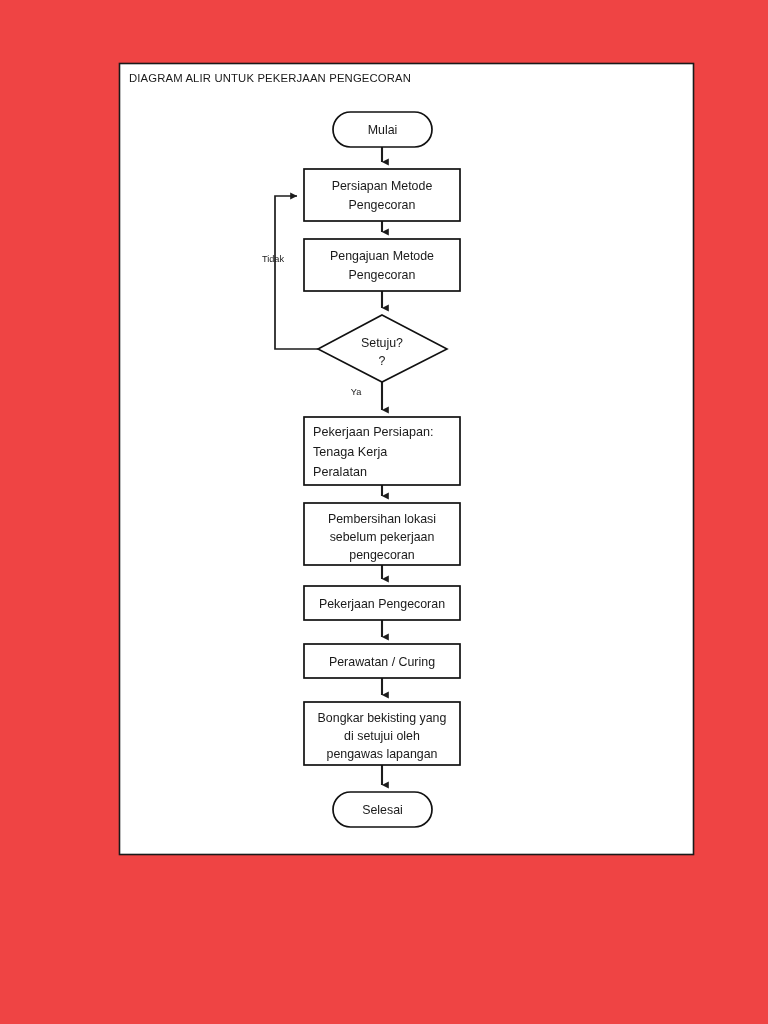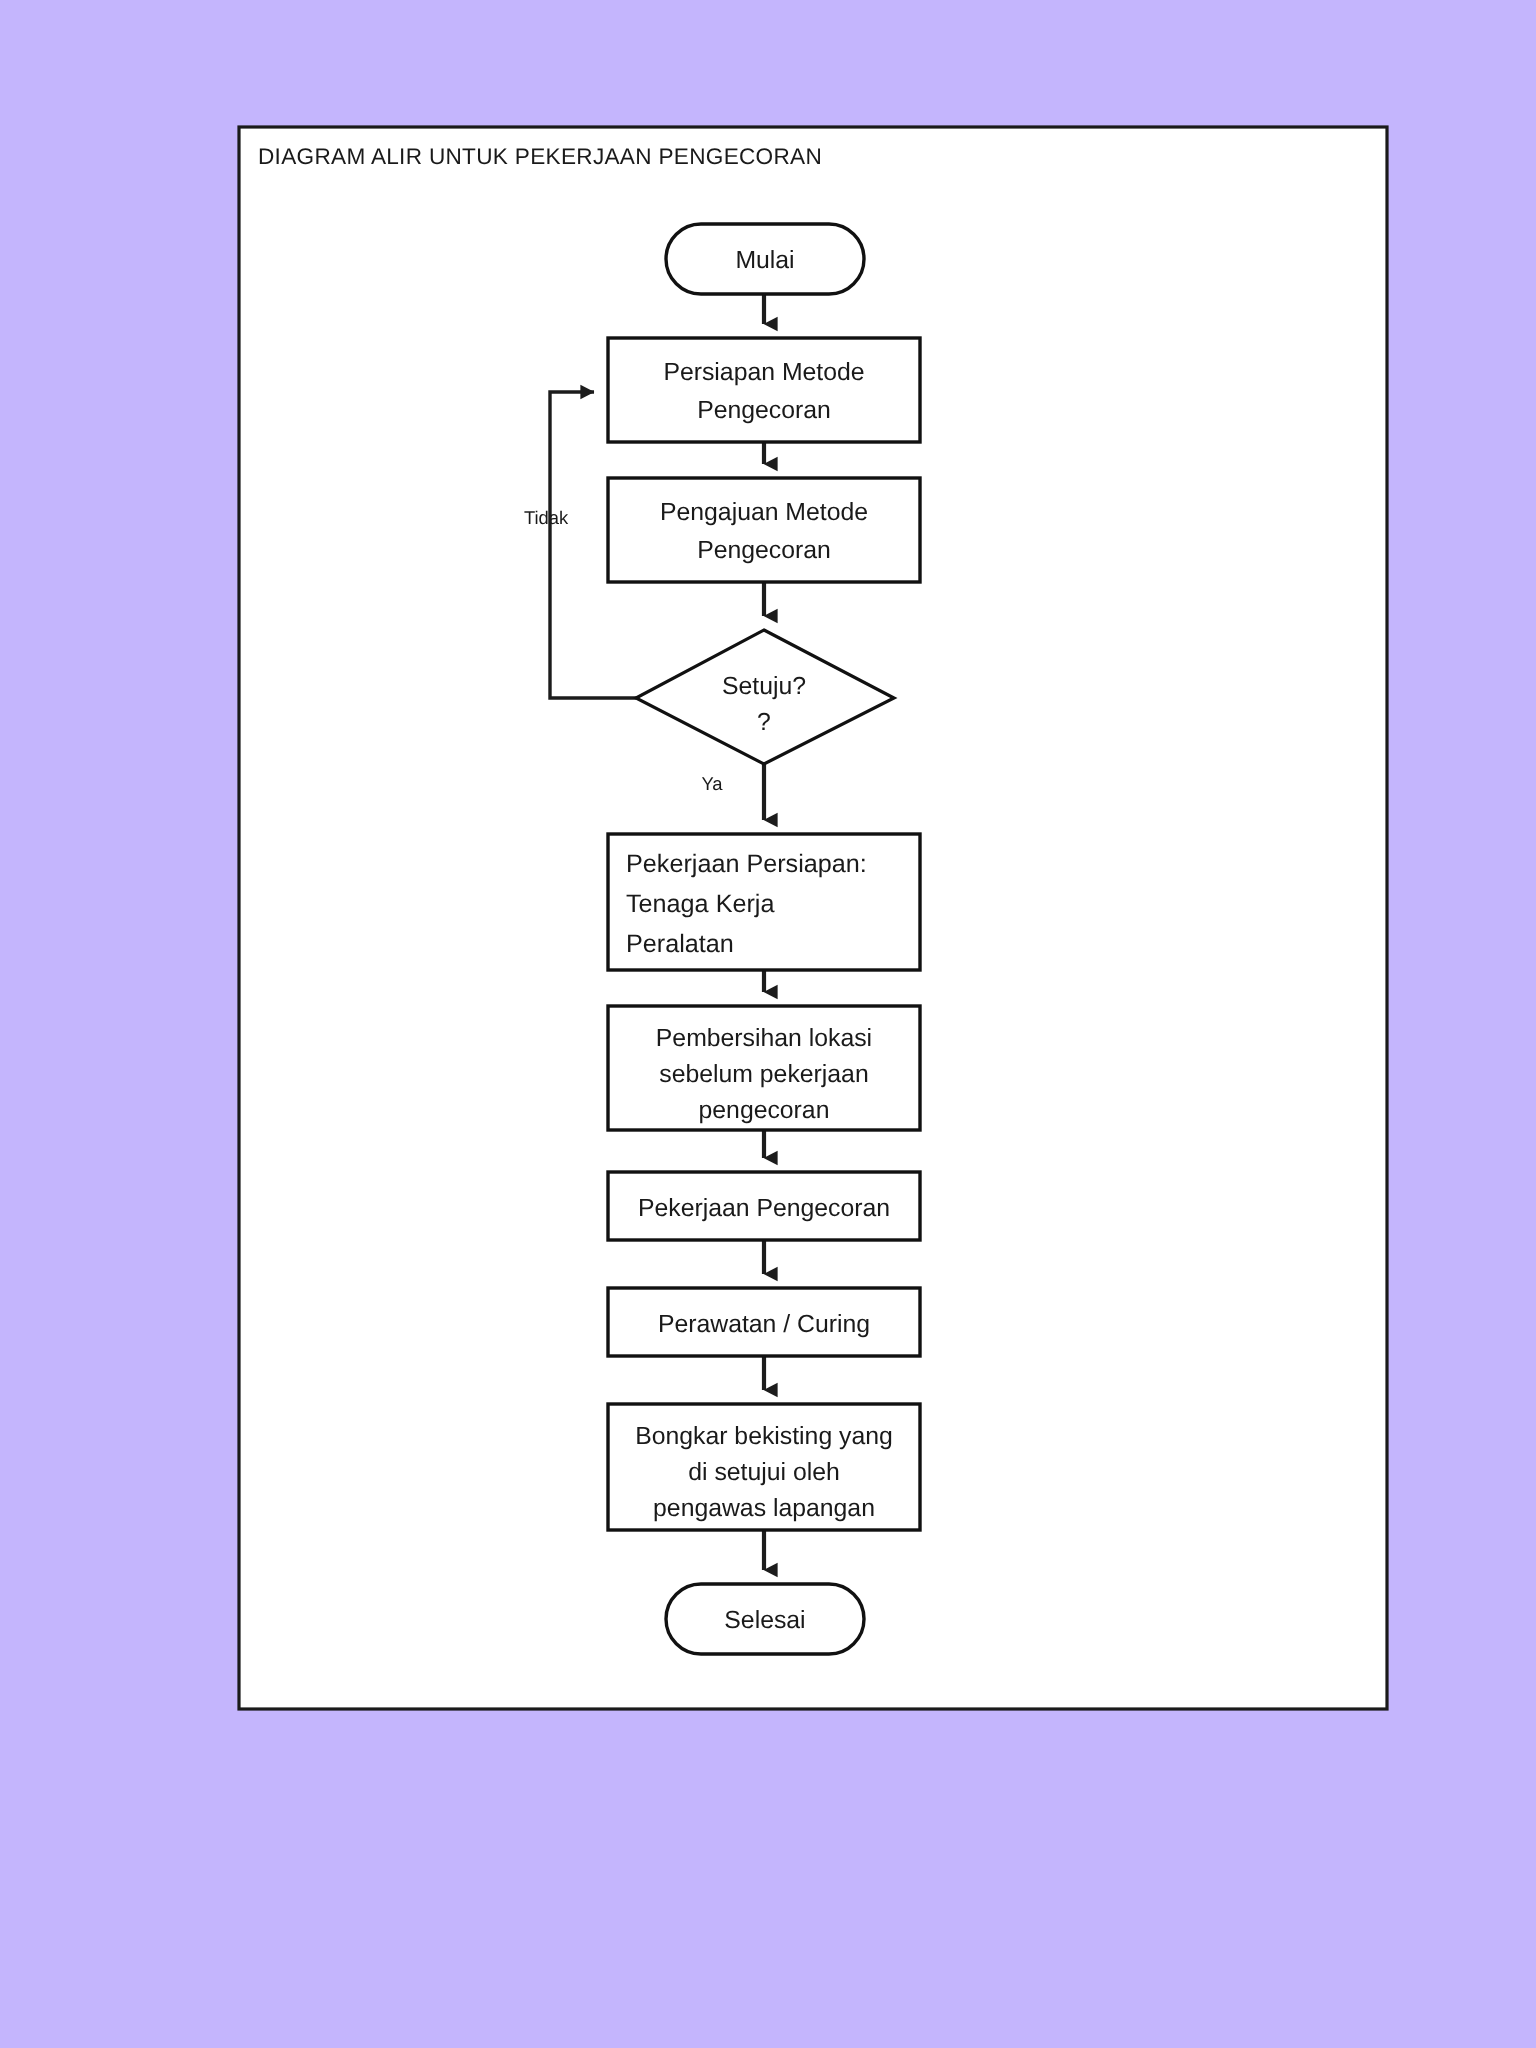--- a/index.html
+++ b/index.html
@@ -10,21 +10,21 @@
   body {
     width: 768px;
     height: 1024px;
     font-family: "Liberation Sans", sans-serif;
     overflow: hidden;
   }
   #page {
     position: relative;
     width: 768px;
     height: 1024px;
-    background: #c4b5fd;
+    background: #ef4444;
   }
   svg#flow {
     position: absolute;
     left: 0;
     top: 0;
     width: 768px;
     height: 1024px;
     display: block;
   }
   .frame-rect {

